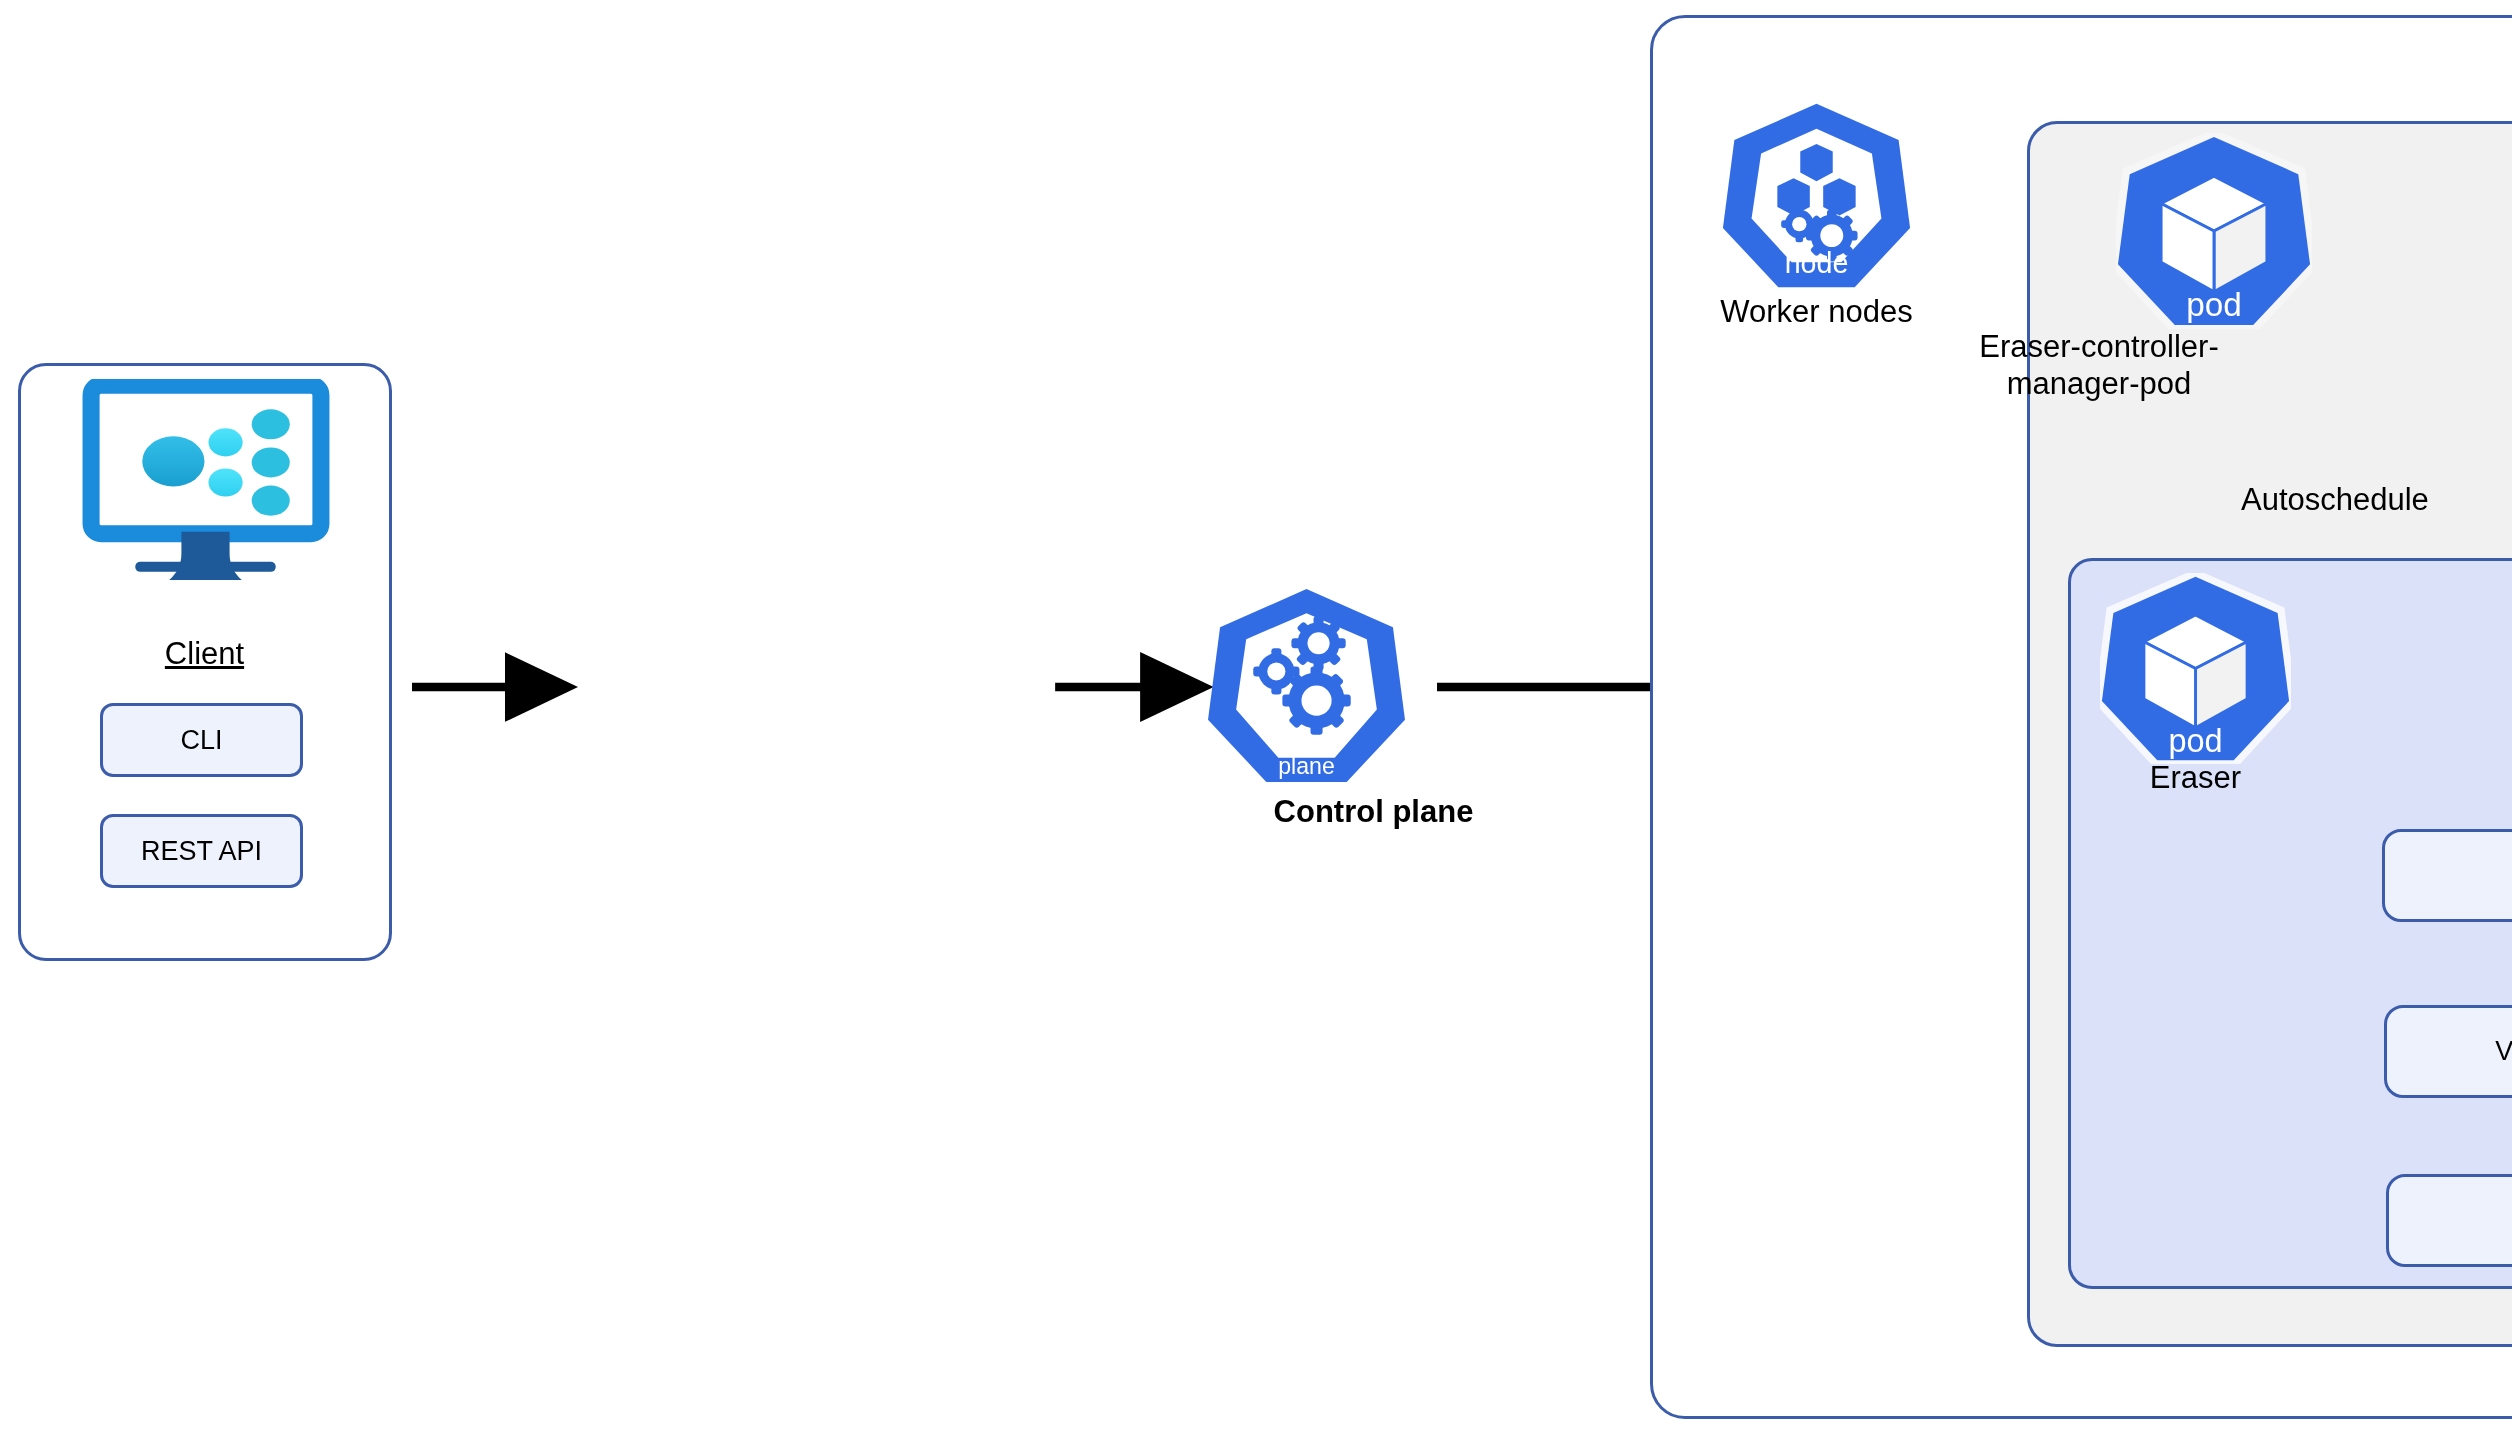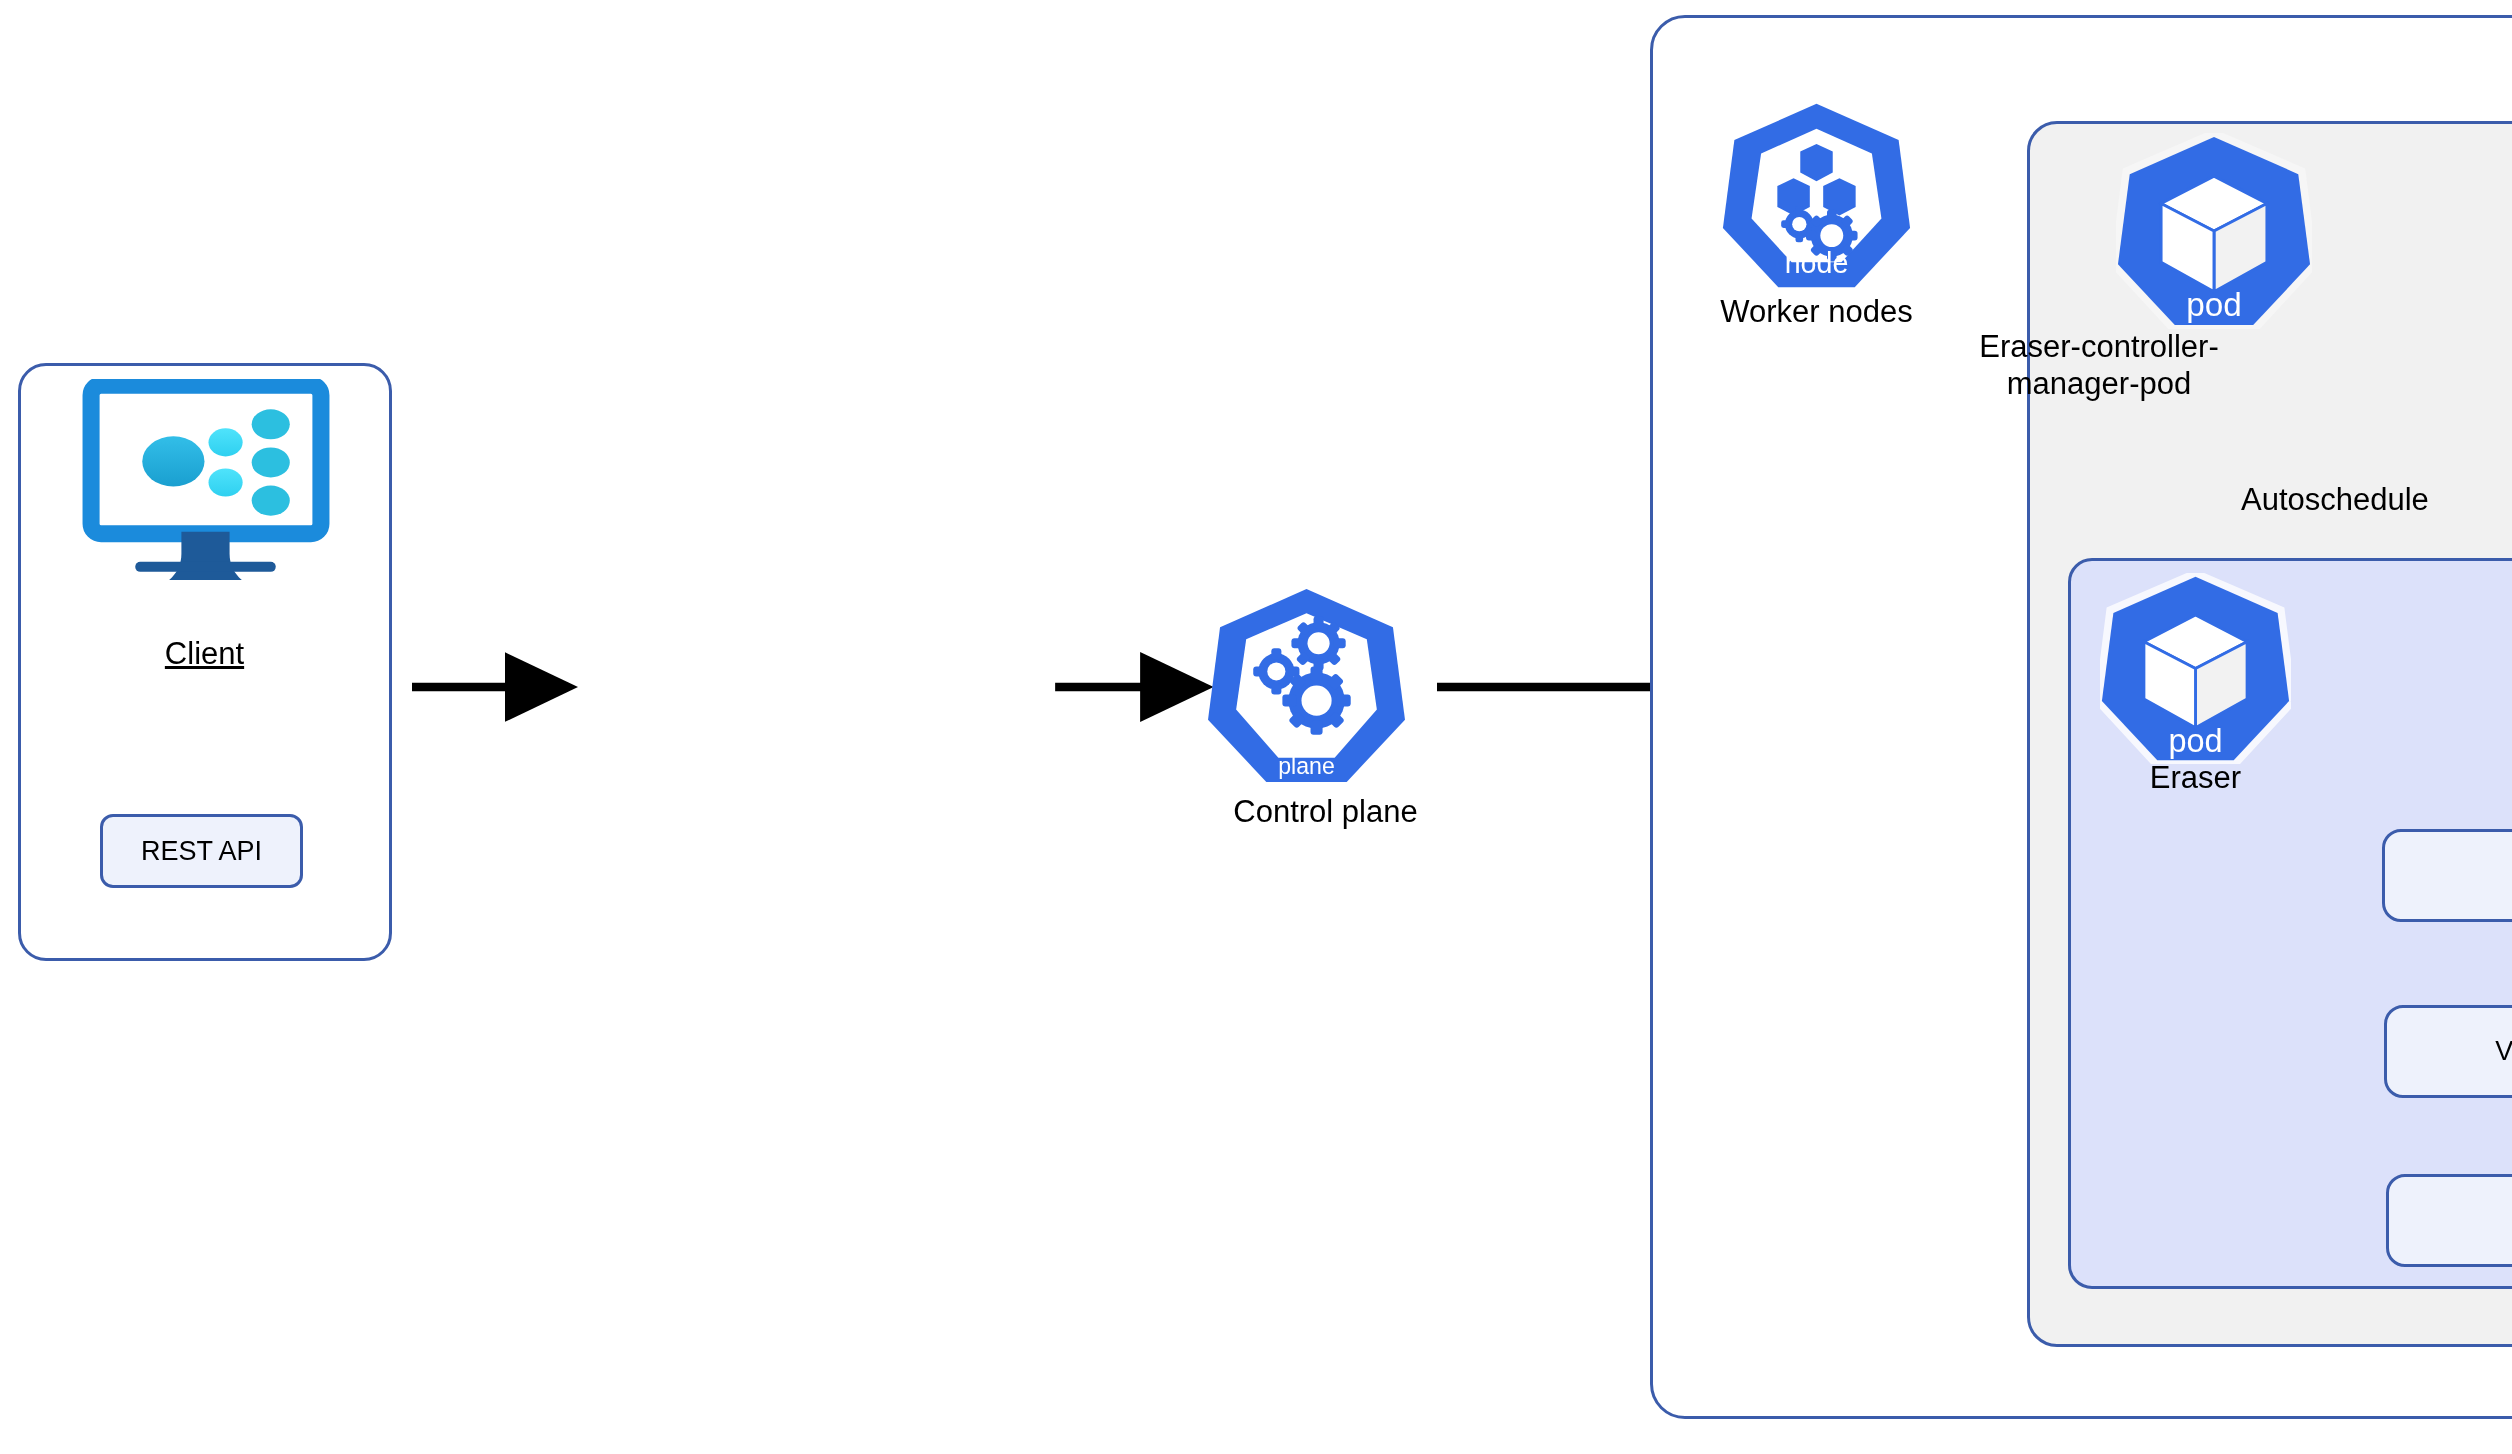--- a/index.html
+++ b/index.html
@@ -145,20 +145,23 @@
       <ellipse cx="152" cy="63" rx="17" ry="14" fill="url(#mongrad2)"></ellipse>
       <ellipse cx="152" cy="103" rx="17" ry="14" fill="url(#mongrad2)"></ellipse>
       <ellipse cx="197" cy="45" rx="19" ry="15" fill="#2cbfe0"></ellipse>
       <ellipse cx="197" cy="83" rx="19" ry="15" fill="#2cbfe0"></ellipse>
       <ellipse cx="197" cy="121" rx="19" ry="15" fill="#2cbfe0"></ellipse>
     </svg>
   </div>
 
   <div class="label center" style="left:205px; top:636px; width:301px; margin-left:-151px; transform:none;">Client</div>
 
+  <div class="pill" style="left:100px; top:703px; width:203px; height:74px;">
+    <span>CLI</span>
+  </div>
 
   <div class="pill" style="left:100px; top:814px; width:203px; height:74px;">
     <span>REST API</span>
   </div>
 
 
   <div class="k8s" style="left:1206px; top:585px; width:201px; height:201px;">
     <svg viewBox="0 0 200 200">
       <path d="M100 4 L186 42 L198 134 L140 196 L60 196 L2 134 L14 42 Z" fill="#326ce5"></path>
       <path d="M100 28 L160 54 L170 124 L128 172 L72 172 L30 124 L40 54 Z" fill="#ffffff"></path>
@@ -190,21 +193,21 @@
         <rect x="130" y="109" width="14" height="12" rx="3"></rect>
         <rect x="85" y="90" width="12" height="13" rx="3" transform="rotate(-45 91 96)"></rect>
         <rect x="123" y="128" width="12" height="13" rx="3" transform="rotate(-45 129 134)"></rect>
         <rect x="123" y="90" width="12" height="13" rx="3" transform="rotate(45 129 96)"></rect>
         <rect x="85" y="128" width="12" height="13" rx="3" transform="rotate(45 91 134)"></rect>
       </g>
       <text x="100" y="166" text-anchor="middle" fill="#ffffff" font-family="Liberation Sans, sans-serif" font-size="23">control</text>
       <text x="100" y="188" text-anchor="middle" fill="#ffffff" font-family="Liberation Sans, sans-serif" font-size="23">plane</text>
     </svg>
   </div>
-  <div class="label" style="left:1175px; top:794px; width:301px;">Control plane</div>
+  <div class="label" style="left:1223px; top:794px; width:301px;font-weight:bold;">Control plane</div>
 
   <div class="container-box" style="left:1650px; top:15px; width:1414px; height:1404px;">
   </div>
 
   <div class="k8s" style="left:1721px; top:100px; width:191px; height:191px;">
     <svg viewBox="0 0 200 200">
       <path d="M100 4 L186 42 L198 134 L140 196 L60 196 L2 134 L14 42 Z" fill="#326ce5"></path>
       <path d="M100 30 L158 56 L168 124 L126 170 L74 170 L32 124 L42 56 Z" fill="#ffffff"></path>
       <g fill="#326ce5">
 

